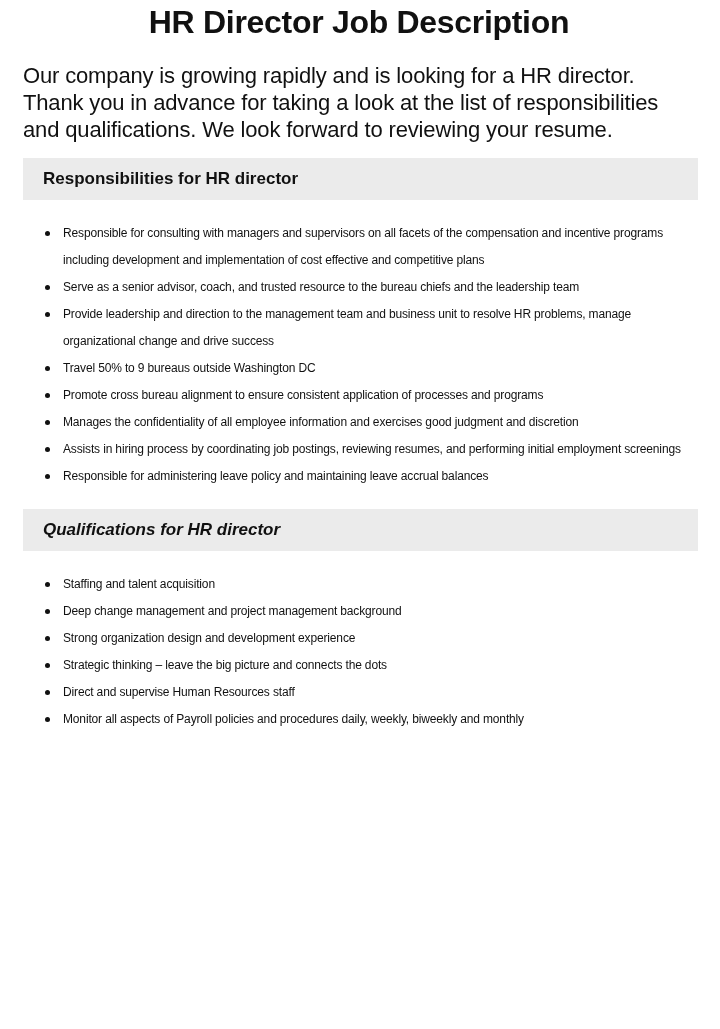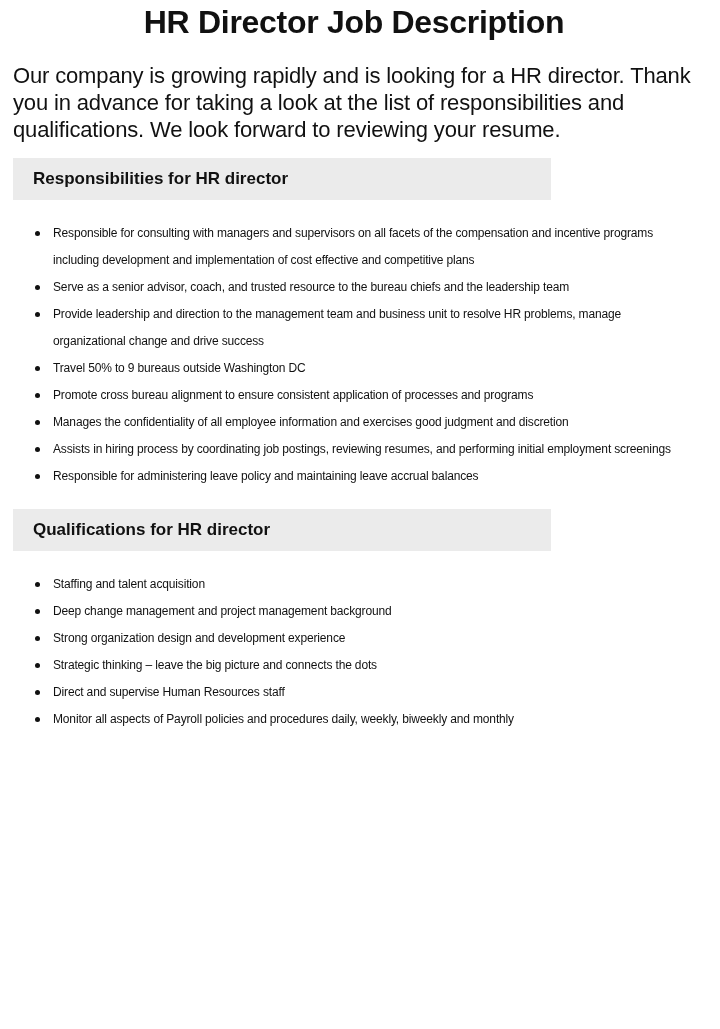--- a/index.html
+++ b/index.html
@@ -8,21 +8,21 @@
       background: #ffffff;
     }
     body {
       width: 720px;
       height: 1029px;
       overflow: hidden;
       font-family: "Liberation Sans", "DejaVu Sans", sans-serif;
       color: #111111;
     }
     .page {
-      padding: 0 25px 0 13px;
+      padding: 0 25px 0 23px;
       box-sizing: border-box;
       width: 720px;
     }
     h1.title {
       margin: 0;
       padding-top: 3px;
       height: 42px;
       line-height: 38px;
       text-align: center;
       font-size: 32px;
@@ -38,24 +38,25 @@
     .section-header {
       margin-top: 15px;
       background: #ebebeb;
       height: 42px;
       box-sizing: border-box;
       padding: 0 0 0 20px;
       display: flex;
       align-items: center;
       font-size: 17px;
       font-weight: bold;
-      width: 538px;
+      width: 675px;
     }
     .section-header.quals {
       margin-top: 19px;
+      font-style: italic;
     }
     ul.bullets {
       margin: 20px 0 0 0;
       padding: 0 0 0 40px;
       list-style: none;
     }
     ul.bullets li {
       position: relative;
       font-size: 12px;
       line-height: 27px;

